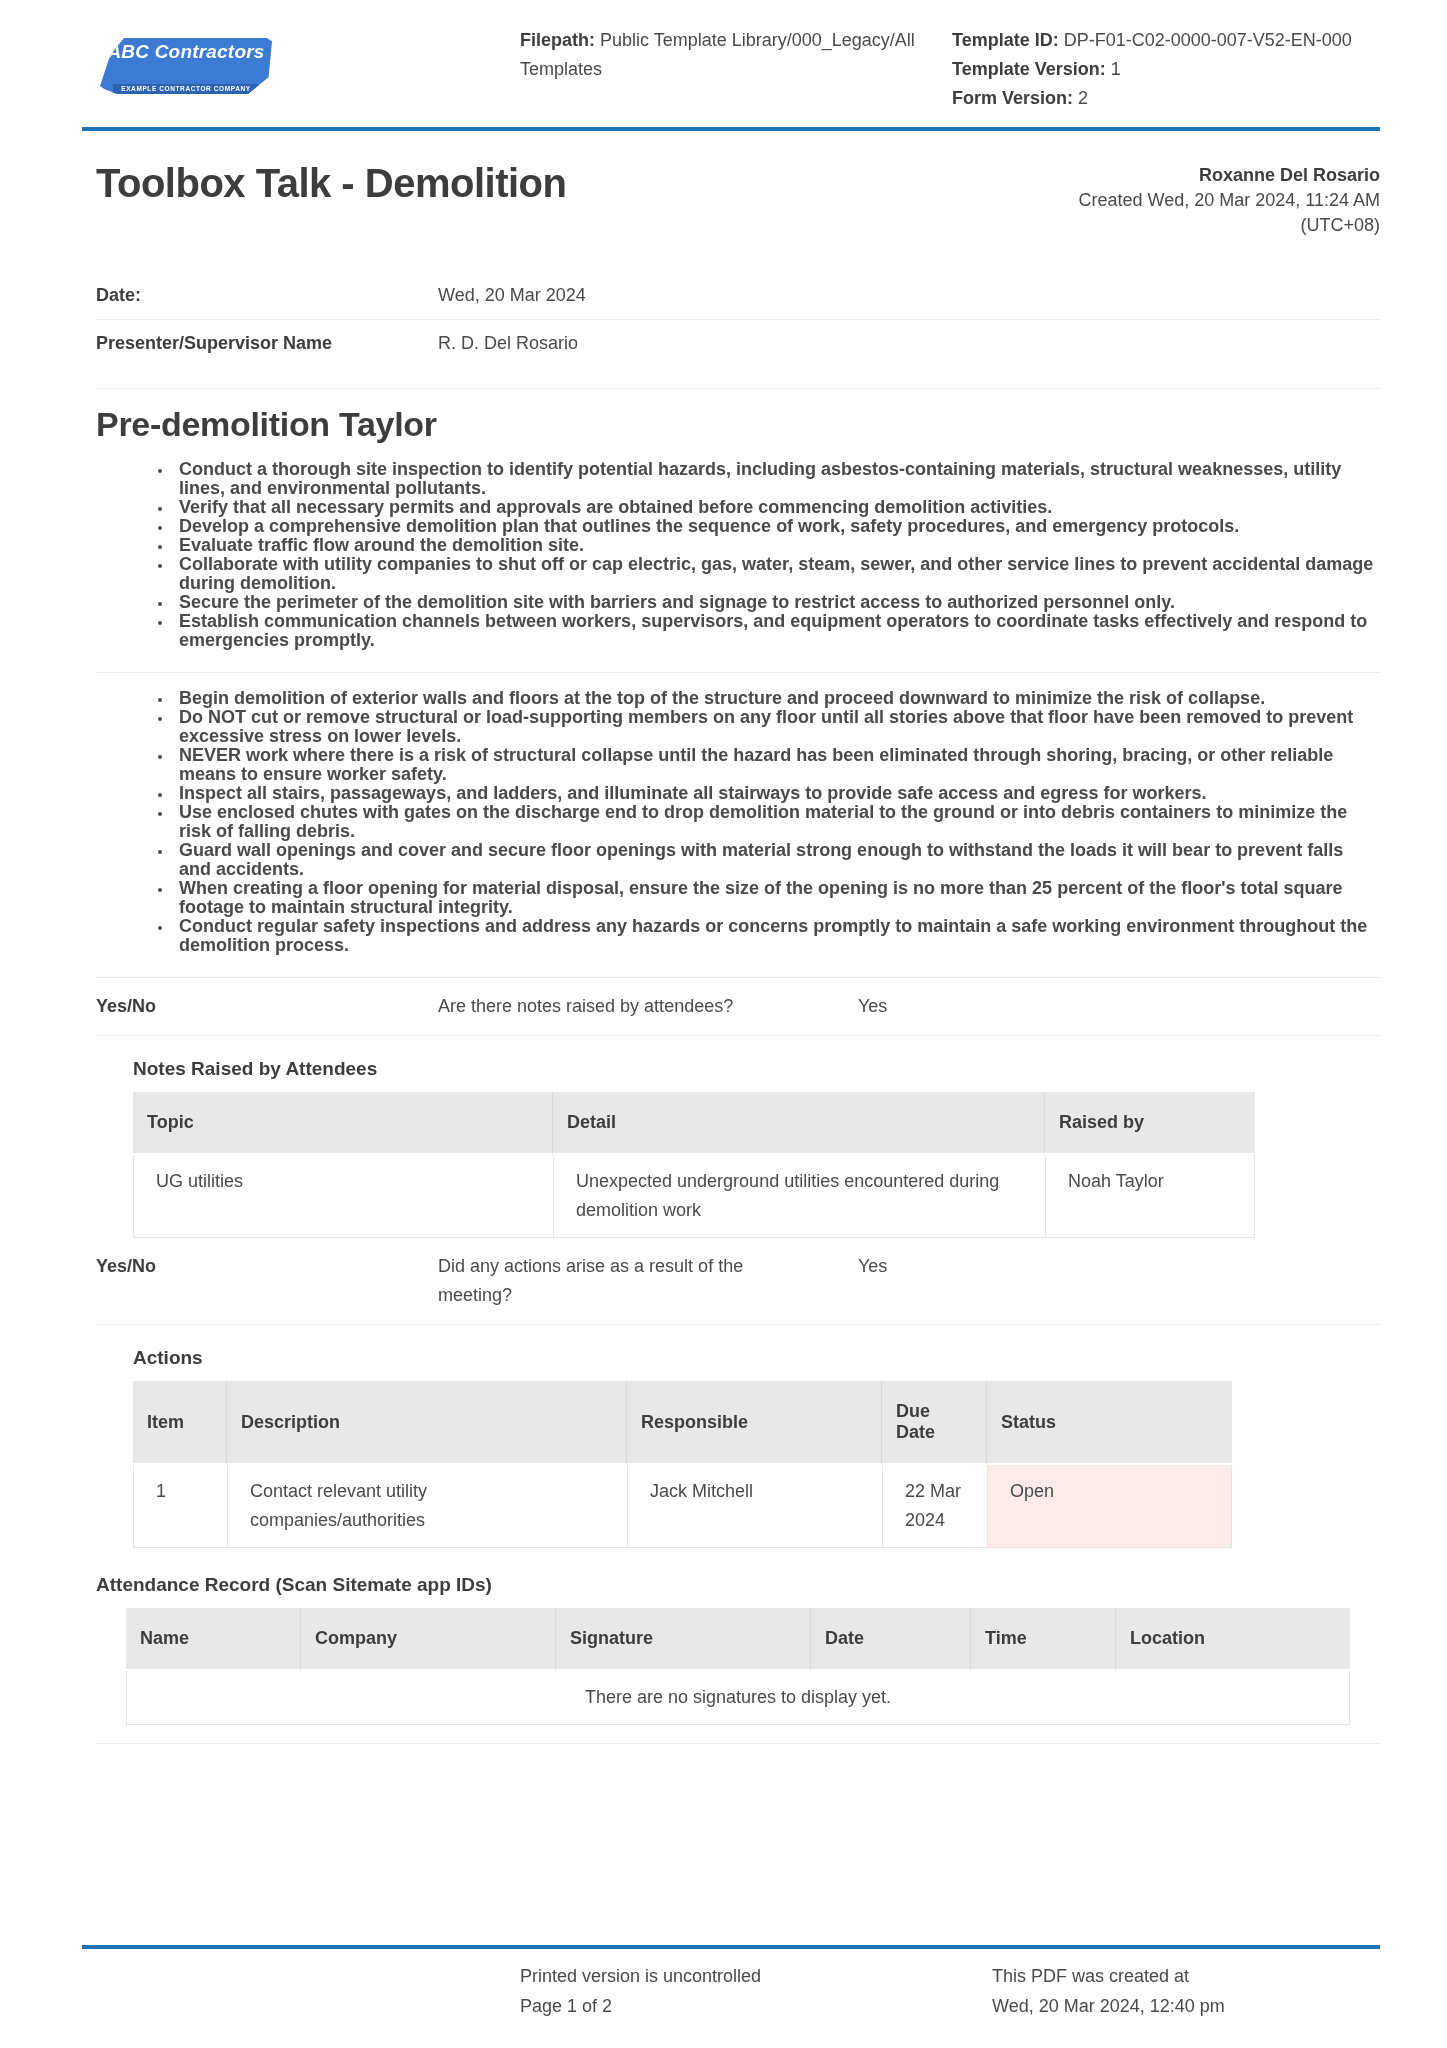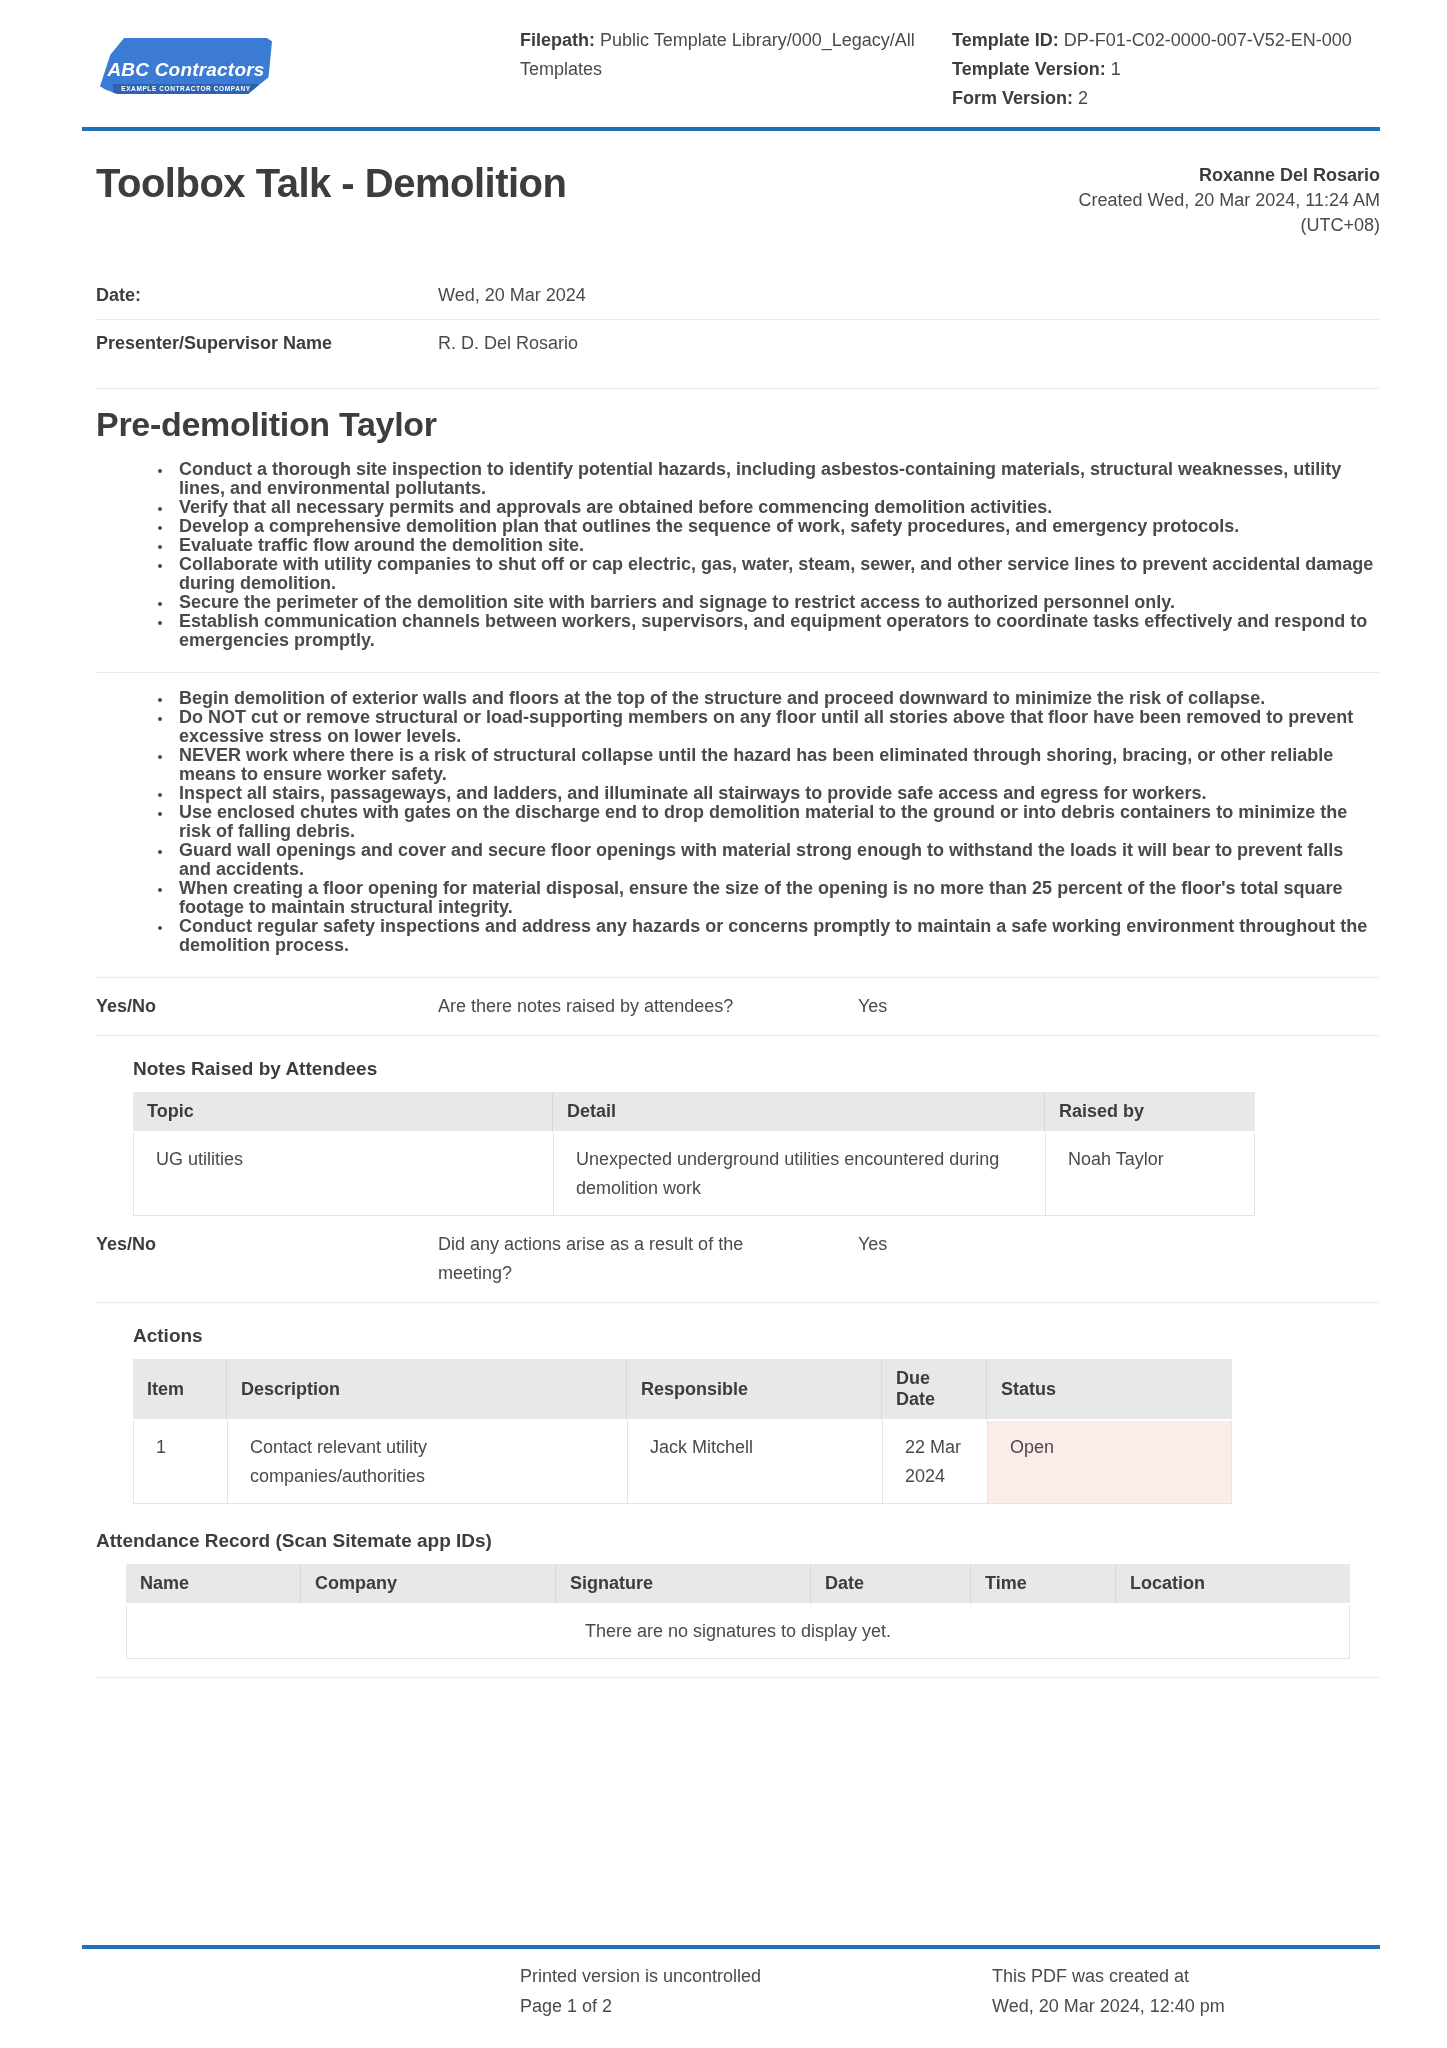--- a/index.html
+++ b/index.html
@@ -13,21 +13,21 @@
     overflow:hidden;
   }
   .b{font-weight:700;color:#3d3d3d;}
 
   
   .doc-header{position:relative;height:127px;}
   .logo{
     position:absolute;left:100px;top:38px;width:172px;height:56px;
     background:var(--logo-blue,#3b7bd4);
     clip-path:polygon(14% 0,97% 0,100% 6%,98% 70%,86% 100%,10% 100%,3% 92%,0 86%,6% 30%);
-    display:flex;flex-direction:column;align-items:center;justify-content:flex-end;
+    display:flex;flex-direction:column;align-items:center;justify-content:space-between;
   }
   .logo-main{
     color:#fff;font-weight:700;font-style:italic;font-size:19px;letter-spacing:.2px;
     line-height:1;margin-top:4px;
   }
   .logo-sub{
     margin-top:5px;background:#2d63b0;color:#fff;font-weight:700;
     font-size:6.5px;letter-spacing:.6px;padding:2px 8px;line-height:1;
   }
   .hdr-filepath{position:absolute;left:520px;top:26px;width:420px;font-size:18px;line-height:29px;}
@@ -62,21 +62,21 @@
   .qtext{width:360px;flex:none;}
   .qanswer{margin-left:60px;}
 
   .subsection{margin-left:37px;}
   h3{margin:22px 0 0;font-size:19px;font-weight:700;color:#3d3d3d;}
   h3.flush{margin-left:-37px;}
 
   table{border-collapse:separate;border-spacing:0;font-size:18px;table-layout:fixed;}
   thead th{
     background:#e8e8e8;text-align:left;font-weight:700;color:#3d3d3d;
-    padding:9px 14px;border-right:1px solid #d9d9d9;border-bottom:2px solid #fff;
+    padding:20px 14px;border-right:1px solid #d9d9d9;border-bottom:2px solid #fff;
   }
   thead th:last-child{border-right:none;}
   tbody td{
     background:#fff;padding:12px 22px;line-height:29px;vertical-align:top;
     border-left:1px solid #e4e4e4;border-bottom:1px solid #e4e4e4;
   }
   tbody td:last-child{border-right:1px solid #e4e4e4;}
   .tbl{margin-top:12px;}
   .status-open{background:var(--status-bg,#fbece9);}
   td.empty-msg{text-align:center;border-right:1px solid #e4e4e4;}

